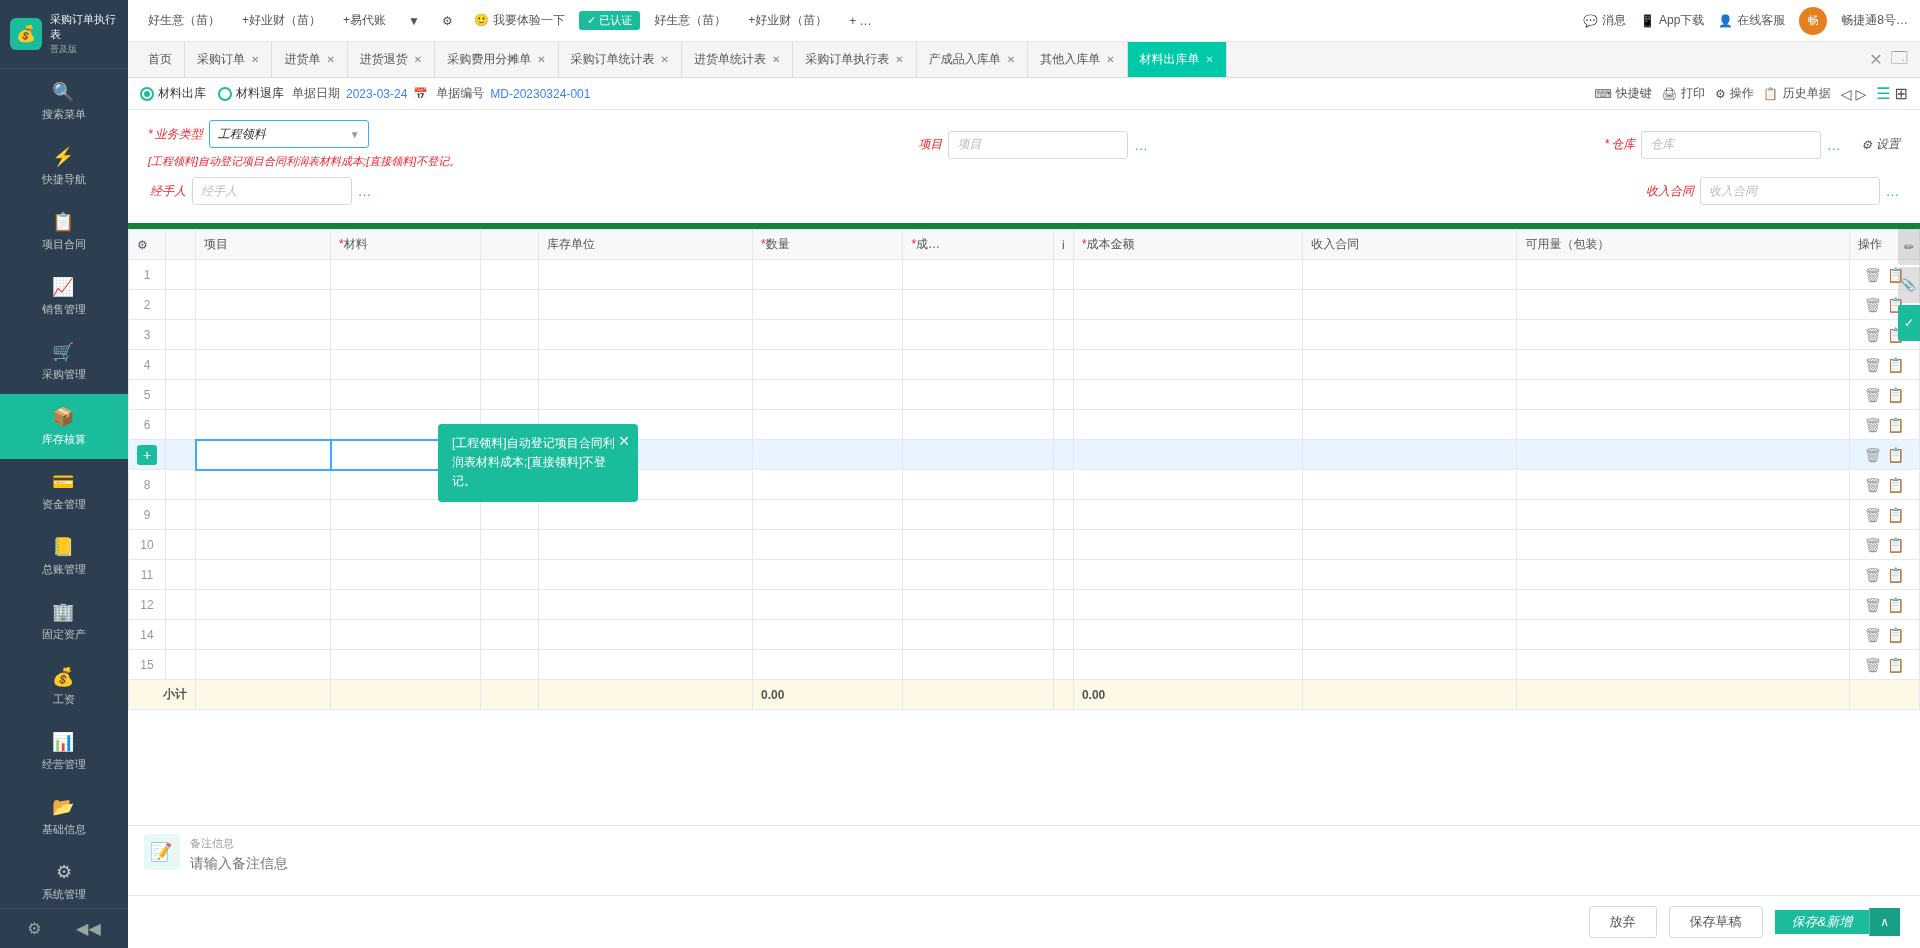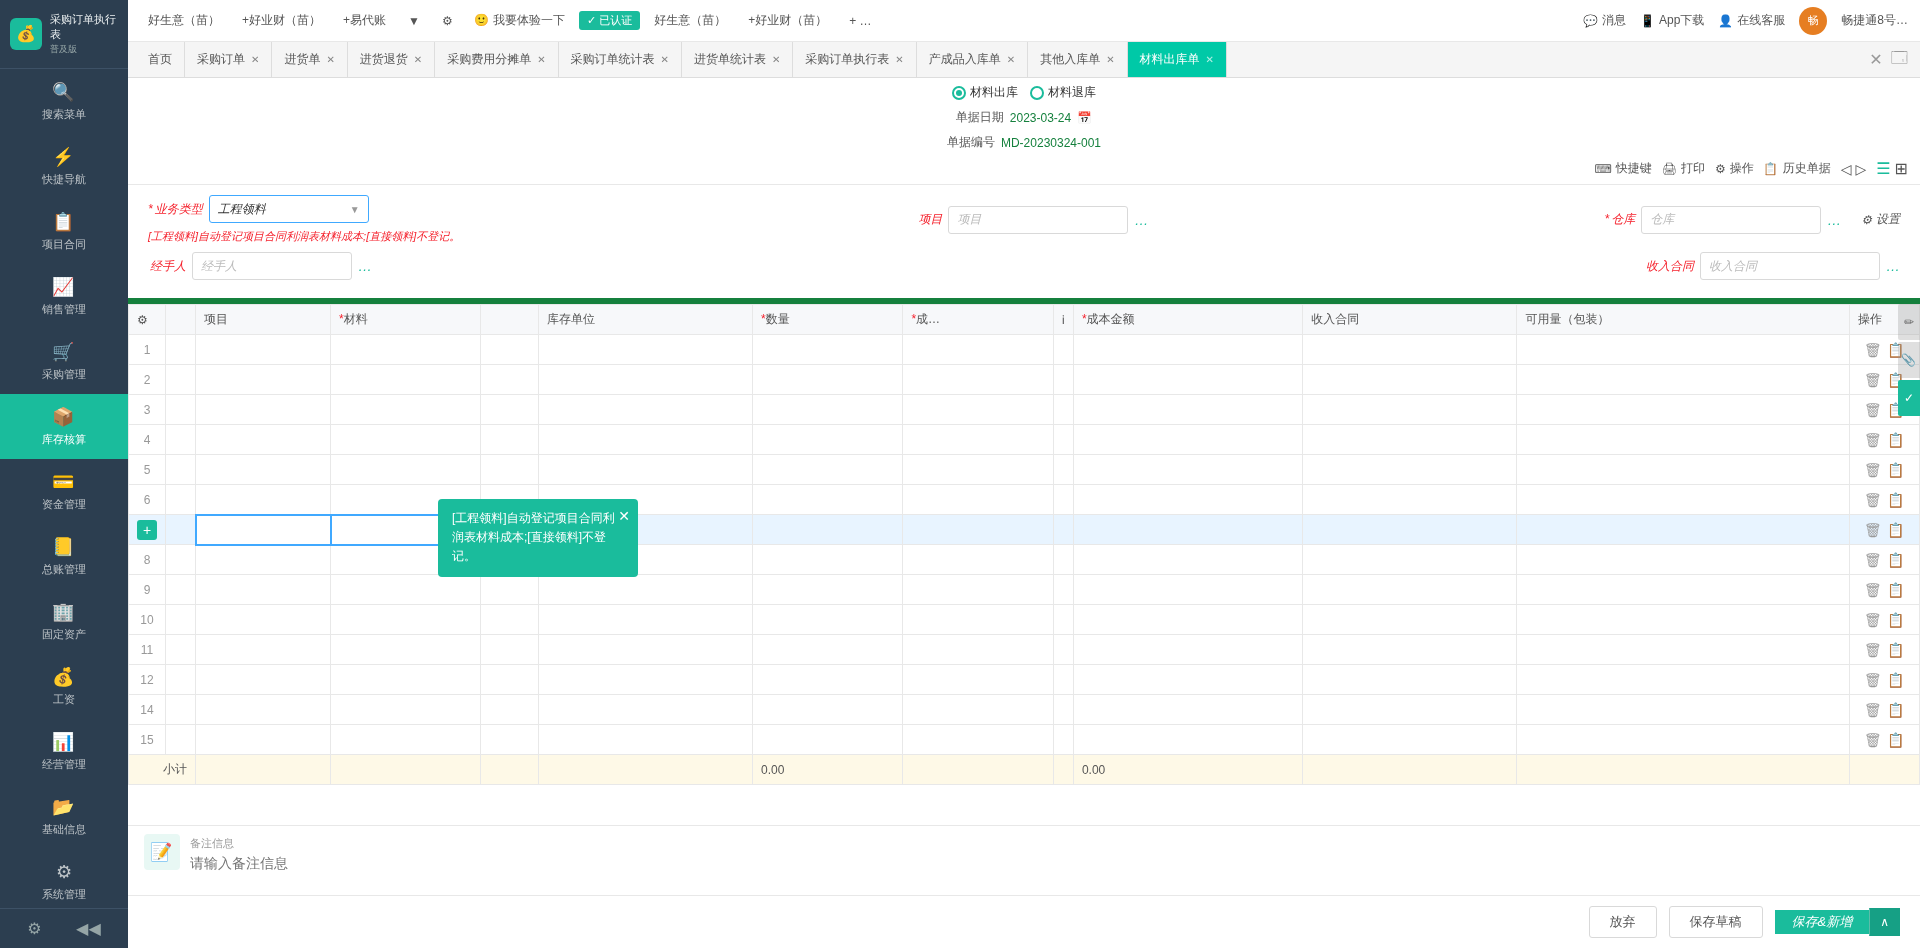--- a/index.html
+++ b/index.html
@@ -31,28 +31,28 @@
     .topnav-avatar { width: 28px; height: 28px; border-radius: 50%; background: #e67e22; display: flex; align-items: center; justify-content: center; color: #fff; font-size: 11px; }
 
     
     .tabbar { background: #f5f5f5; border-bottom: 1px solid #ddd; display: flex; align-items: center; padding: 0 8px; height: 36px; flex-shrink: 0; overflow-x: auto; }
     .tabbar::-webkit-scrollbar { height: 3px; }
     .tab { display: flex; align-items: center; padding: 0 12px; height: 36px; font-size: 12px; color: #555; cursor: pointer; white-space: nowrap; border-right: 1px solid #ddd; gap: 6px; }
     .tab.active { background: #00c9a7; color: #fff; }
     .tab-close { font-size: 10px; cursor: pointer; opacity: 0.7; }
 
     
-    .toolbar { background: #fff; border-bottom: 1px solid #e8e8e8; display: flex; align-items: center; padding: 6px 12px; flex-shrink: 0; gap: 8px; flex-direction: column; }
+    .toolbar { background: #fff; border-bottom: 1px solid #e8e8e8; display: flex; align-items: center; padding: 6px 12px; flex-shrink: 0; gap: 8px; }
     .radio-group { display: flex; align-items: center; gap: 12px; }
     .radio-option { display: flex; align-items: center; gap: 4px; cursor: pointer; font-size: 12px; }
     .radio-dot { width: 14px; height: 14px; border-radius: 50%; border: 2px solid #1abc9c; display: flex; align-items: center; justify-content: center; }
     .radio-dot.checked::after { content: ''; width: 6px; height: 6px; border-radius: 50%; background: #1abc9c; display: block; }
     .toolbar-field { display: flex; align-items: center; gap: 6px; font-size: 12px; color: #555; }
     .toolbar-label { color: #555; text-align: right; }
-    .toolbar-value { color: #15803d; font-weight: 500; }
+    .toolbar-value { color: #3b82f6; font-weight: 500; }
     .toolbar-icon { cursor: pointer; color: #1abc9c; }
     .toolbar-right { margin-left: auto; display: flex; align-items: center; gap: 10px; }
     .toolbar-btn { display: flex; align-items: center; gap: 4px; color: #555; font-size: 12px; cursor: pointer; }
     .nav-arrows { display: flex; gap: 4px; }
     .nav-arrow { cursor: pointer; color: #555; font-size: 14px; }
     .view-toggle { display: flex; align-items: center; gap: 4px; }
     .view-btn { cursor: pointer; color: #555; font-size: 16px; }
     .view-btn.active { color: #1abc9c; }
 
     
@@ -74,21 +74,21 @@
     .tooltip-box { background: #1abc9c; color: #fff; border-radius: 4px; padding: 10px 14px; font-size: 12px; max-width: 200px; line-height: 1.6; position: relative; }
     .tooltip-close { position: absolute; top: 6px; right: 8px; cursor: pointer; font-size: 14px; }
 
     
     .table-container { flex: 1; overflow: auto; background: #fff; position: relative; }
     .data-table { width: 100%; border-collapse: collapse; font-size: 12px; }
     .data-table th { background: #f7f8fa; border: 1px solid #e8e8e8; padding: 6px 8px; text-align: left; font-weight: normal; color: #555; white-space: nowrap; position: sticky; top: 0; z-index: 10; }
     .data-table td { border: 1px solid #e8e8e8; padding: 4px 8px; height: 30px; }
     .data-table .row-num { color: #999; text-align: center; width: 30px; }
     .data-table tr.active-row td { background: #e8f4ff; }
-    .subtotal-row td { background: #fef9e7; color: #555; font-weight: 400; }
+    .subtotal-row td { background: #fef9e7; color: #555; font-weight: 700; }
     .action-icons { display: flex; gap: 6px; justify-content: center; }
     .action-icon { cursor: pointer; color: #999; font-size: 14px; }
     .add-row-btn { width: 20px; height: 20px; background: #1abc9c; border-radius: 3px; color: #fff; display: flex; align-items: center; justify-content: center; cursor: pointer; font-size: 14px; }
     .settings-col { width: 30px; text-align: center; }
 
     
     .footer-note { background: #fff; border-top: 1px solid #e8e8e8; padding: 8px 16px; display: flex; align-items: flex-start; gap: 10px; min-height: 70px; flex-shrink: 0; }
     .note-icon { width: 36px; height: 36px; background: #e8f8f4; border-radius: 4px; display: flex; align-items: center; justify-content: center; color: #1abc9c; font-size: 18px; flex-shrink: 0; }
     .note-label { font-size: 11px; color: #999; margin-top: 2px; }
     .note-input { border: none; outline: none; font-size: 14px; color: #999; flex: 1; margin-top: 4px; background: transparent; }

